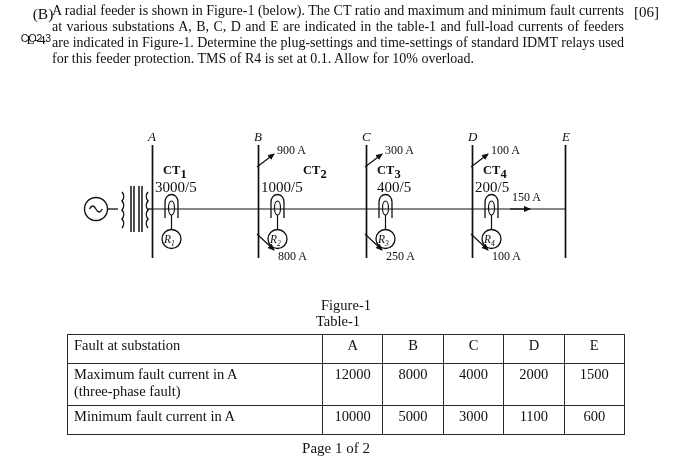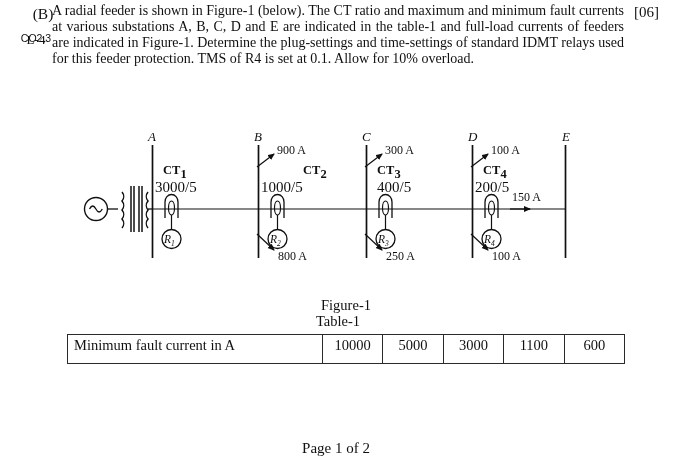--- a/index.html
+++ b/index.html
@@ -287,20 +287,39 @@
   <div class="fig-lbl amps" style="left:492px; top:128px;">100 A</div>
 
   <div class="fig-lbl amps" style="left:512px; top:69px;">150 A</div>
 </div>
 
 <div id="caption-figure">Figure-1</div>
 <div id="caption-table">Table-1</div>
 
 <table id="fault-table">
   <tbody>
+    <tr class="hdr-row">
+      <td class="rowhead">Fault at substation</td>
+      <td class="val">A</td>
+      <td class="val">B</td>
+      <td class="val">C</td>
+      <td class="val">D</td>
+      <td class="val">E</td>
+    </tr>
+    <tr class="max-row">
+      <td class="rowhead">
+        <span>Maximum fault current in A</span>
+        <br><span>(three-phase fault)</span>
+      </td>
+      <td class="val">12000</td>
+      <td class="val">8000</td>
+      <td class="val">4000</td>
+      <td class="val">2000</td>
+      <td class="val">1500</td>
+    </tr>
     <tr class="min-row">
       <td class="rowhead">Minimum fault current in A</td>
       <td class="val">10000</td>
       <td class="val">5000</td>
       <td class="val">3000</td>
       <td class="val">1100</td>
       <td class="val">600</td>
     </tr>
   </tbody>
 </table>

